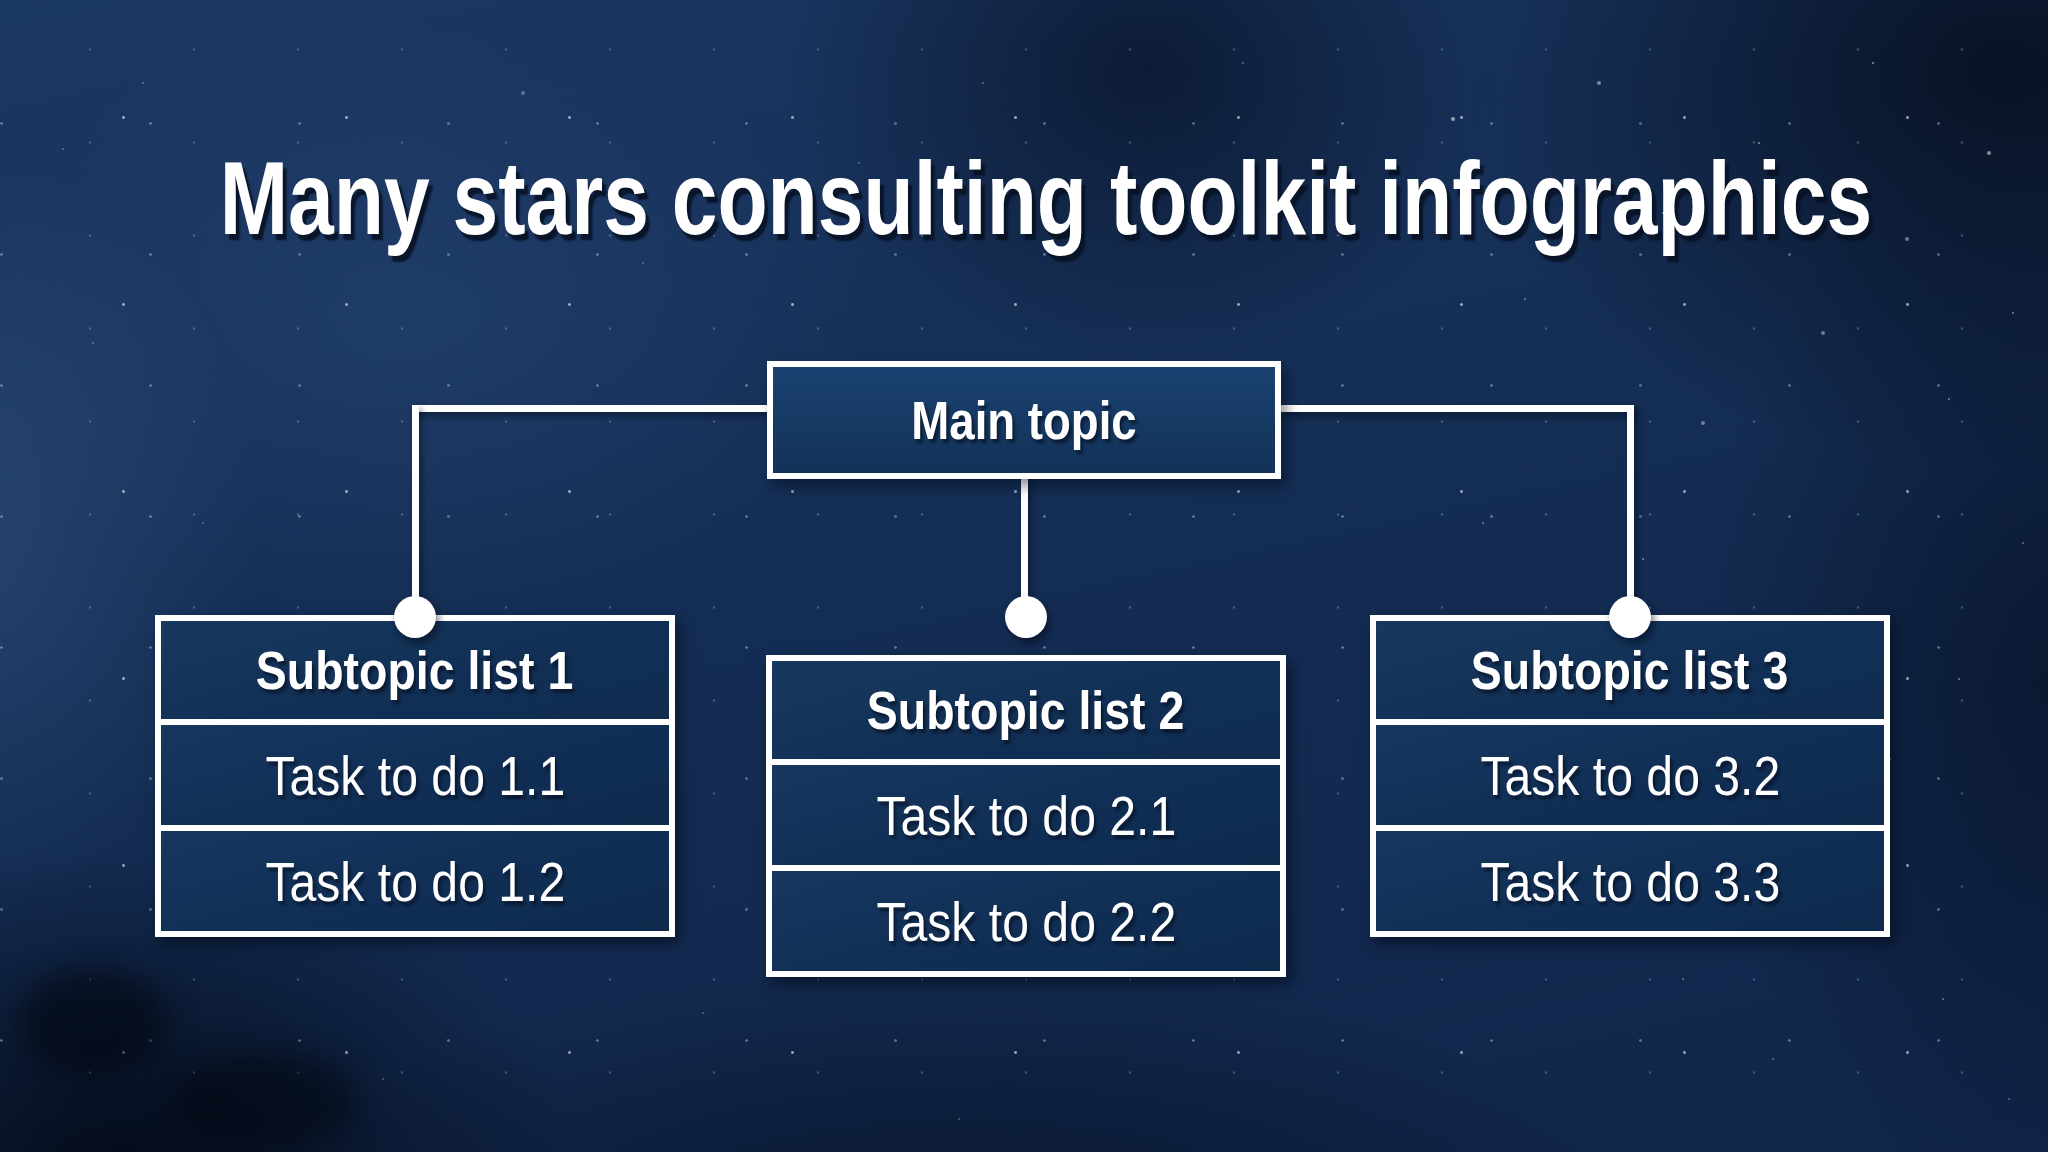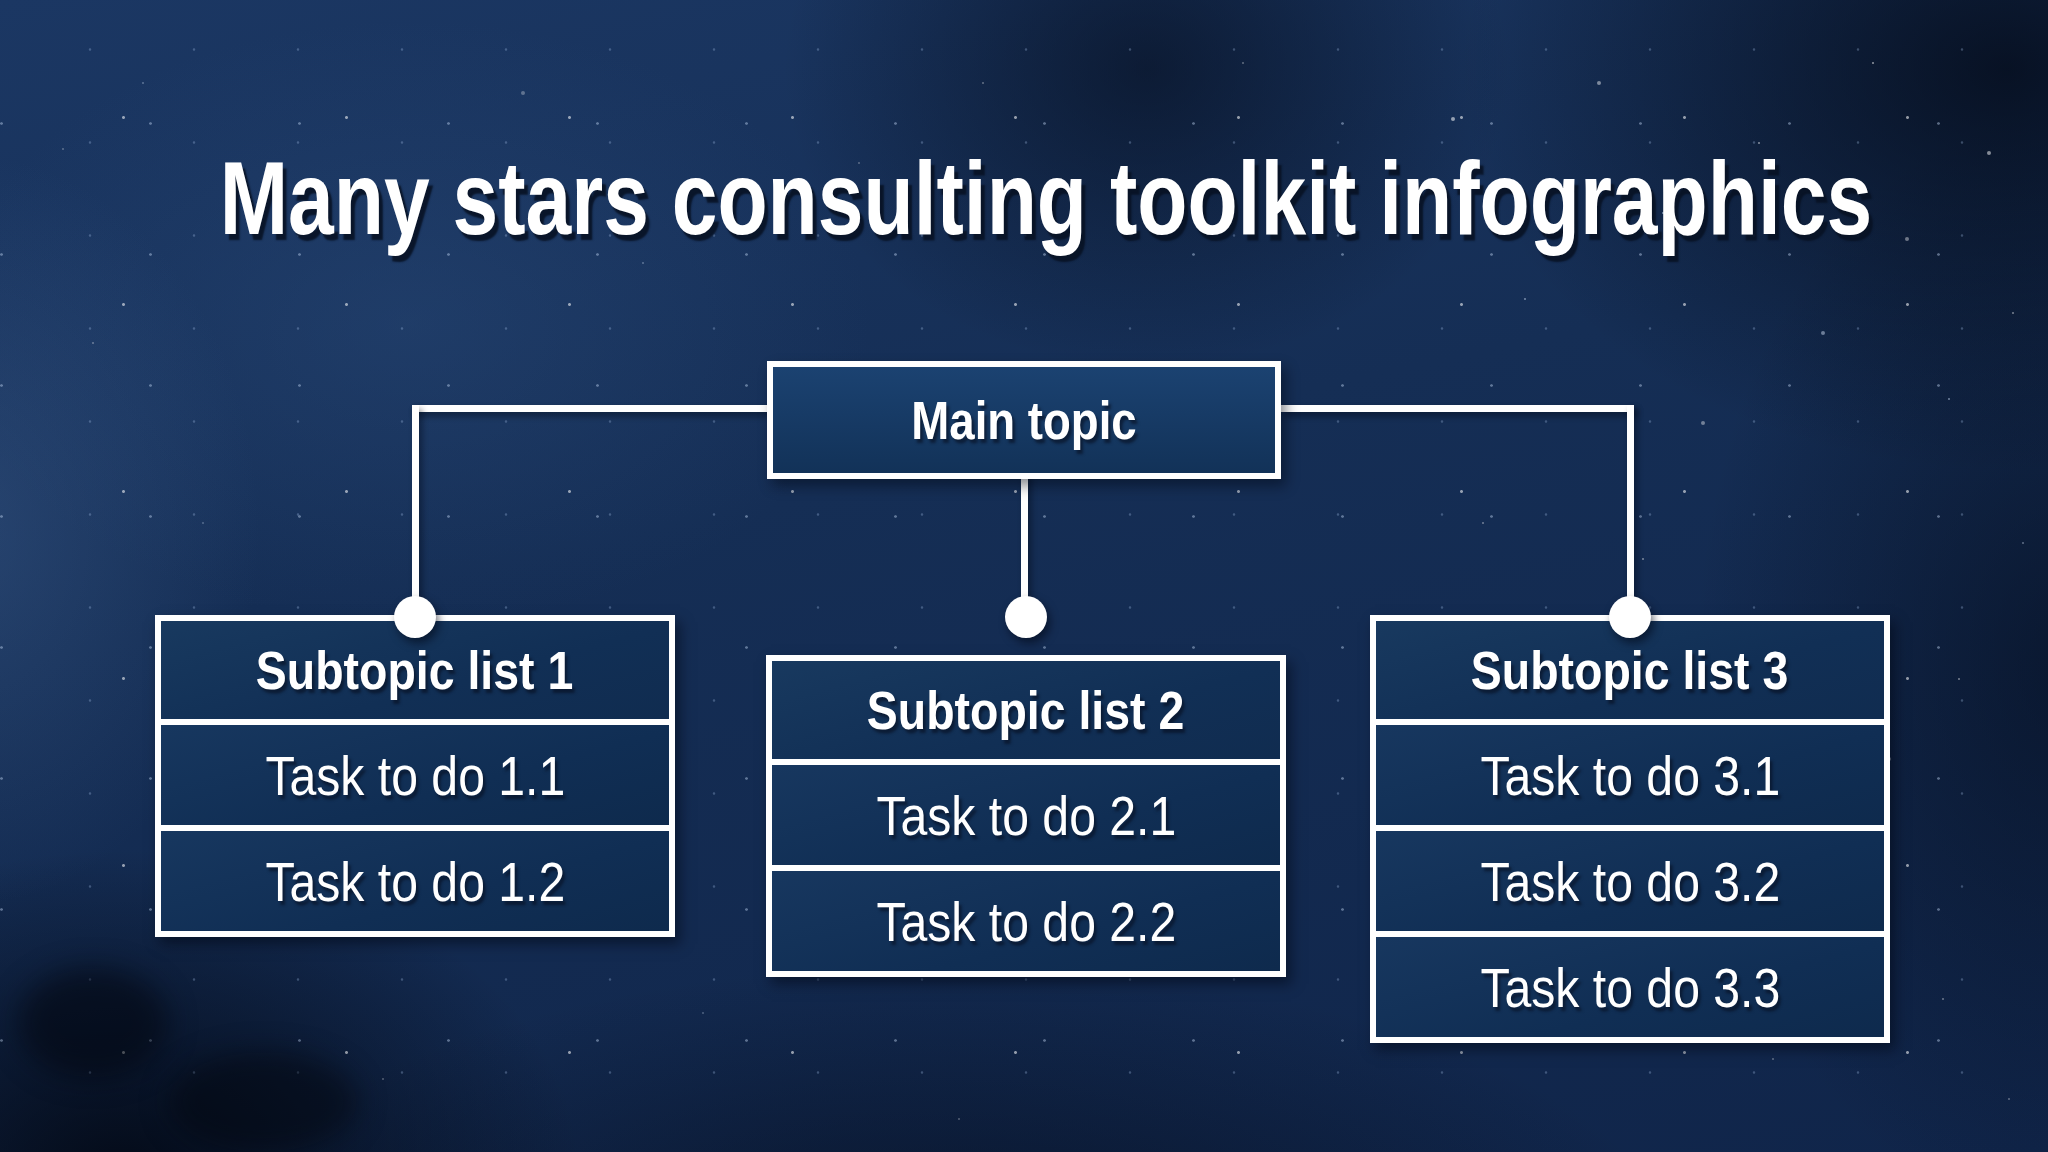--- a/index.html
+++ b/index.html
@@ -173,22 +173,19 @@
     <div class="cell task">
       <span class="cx">Task to do 2.2</span>
     </div>
   </div>
 
   <div class="group" id="group-3">
     <div class="cell header">
       <span class="cx">Subtopic list 3</span>
     </div>
     <div class="cell task">
-      <span class="cx">Task to do 3.1</span>
-    </div>
-    <div class="cell task">
       <span class="cx">Task to do 3.2</span>
     </div>
     <div class="cell task">
       <span class="cx">Task to do 3.3</span>
     </div>
   </div>
 </div>
 
 </body></html>

